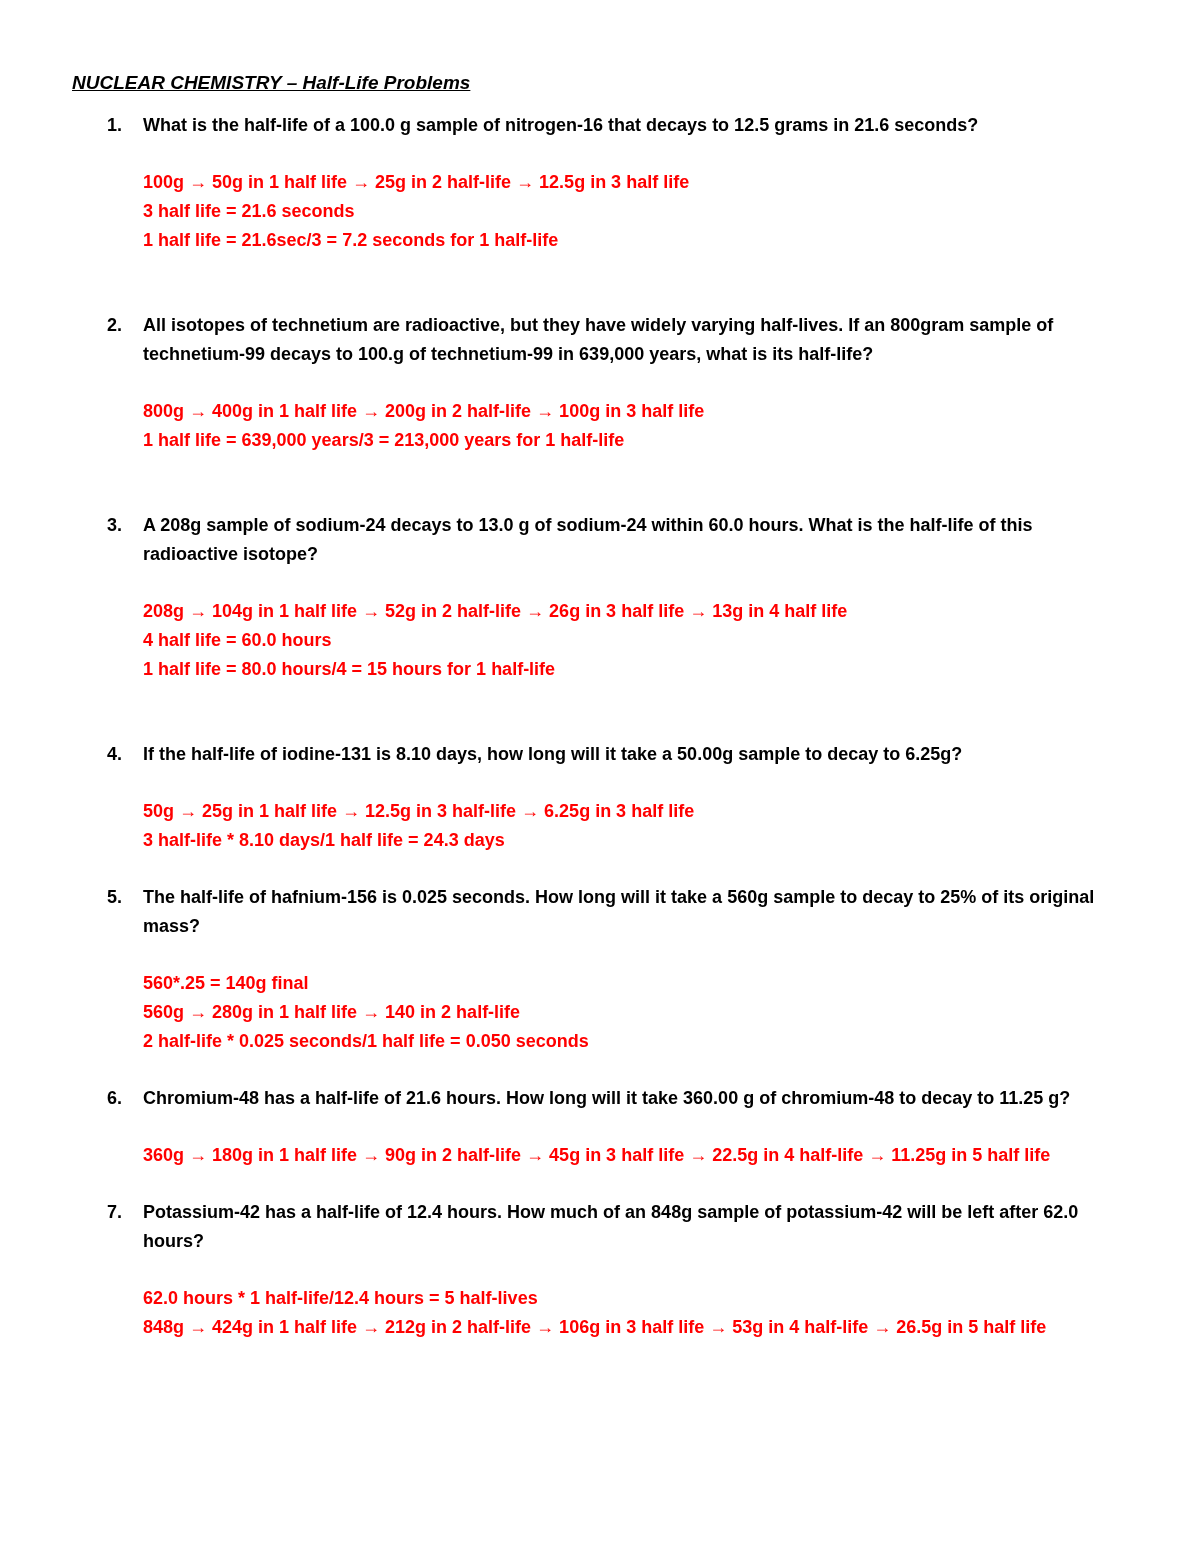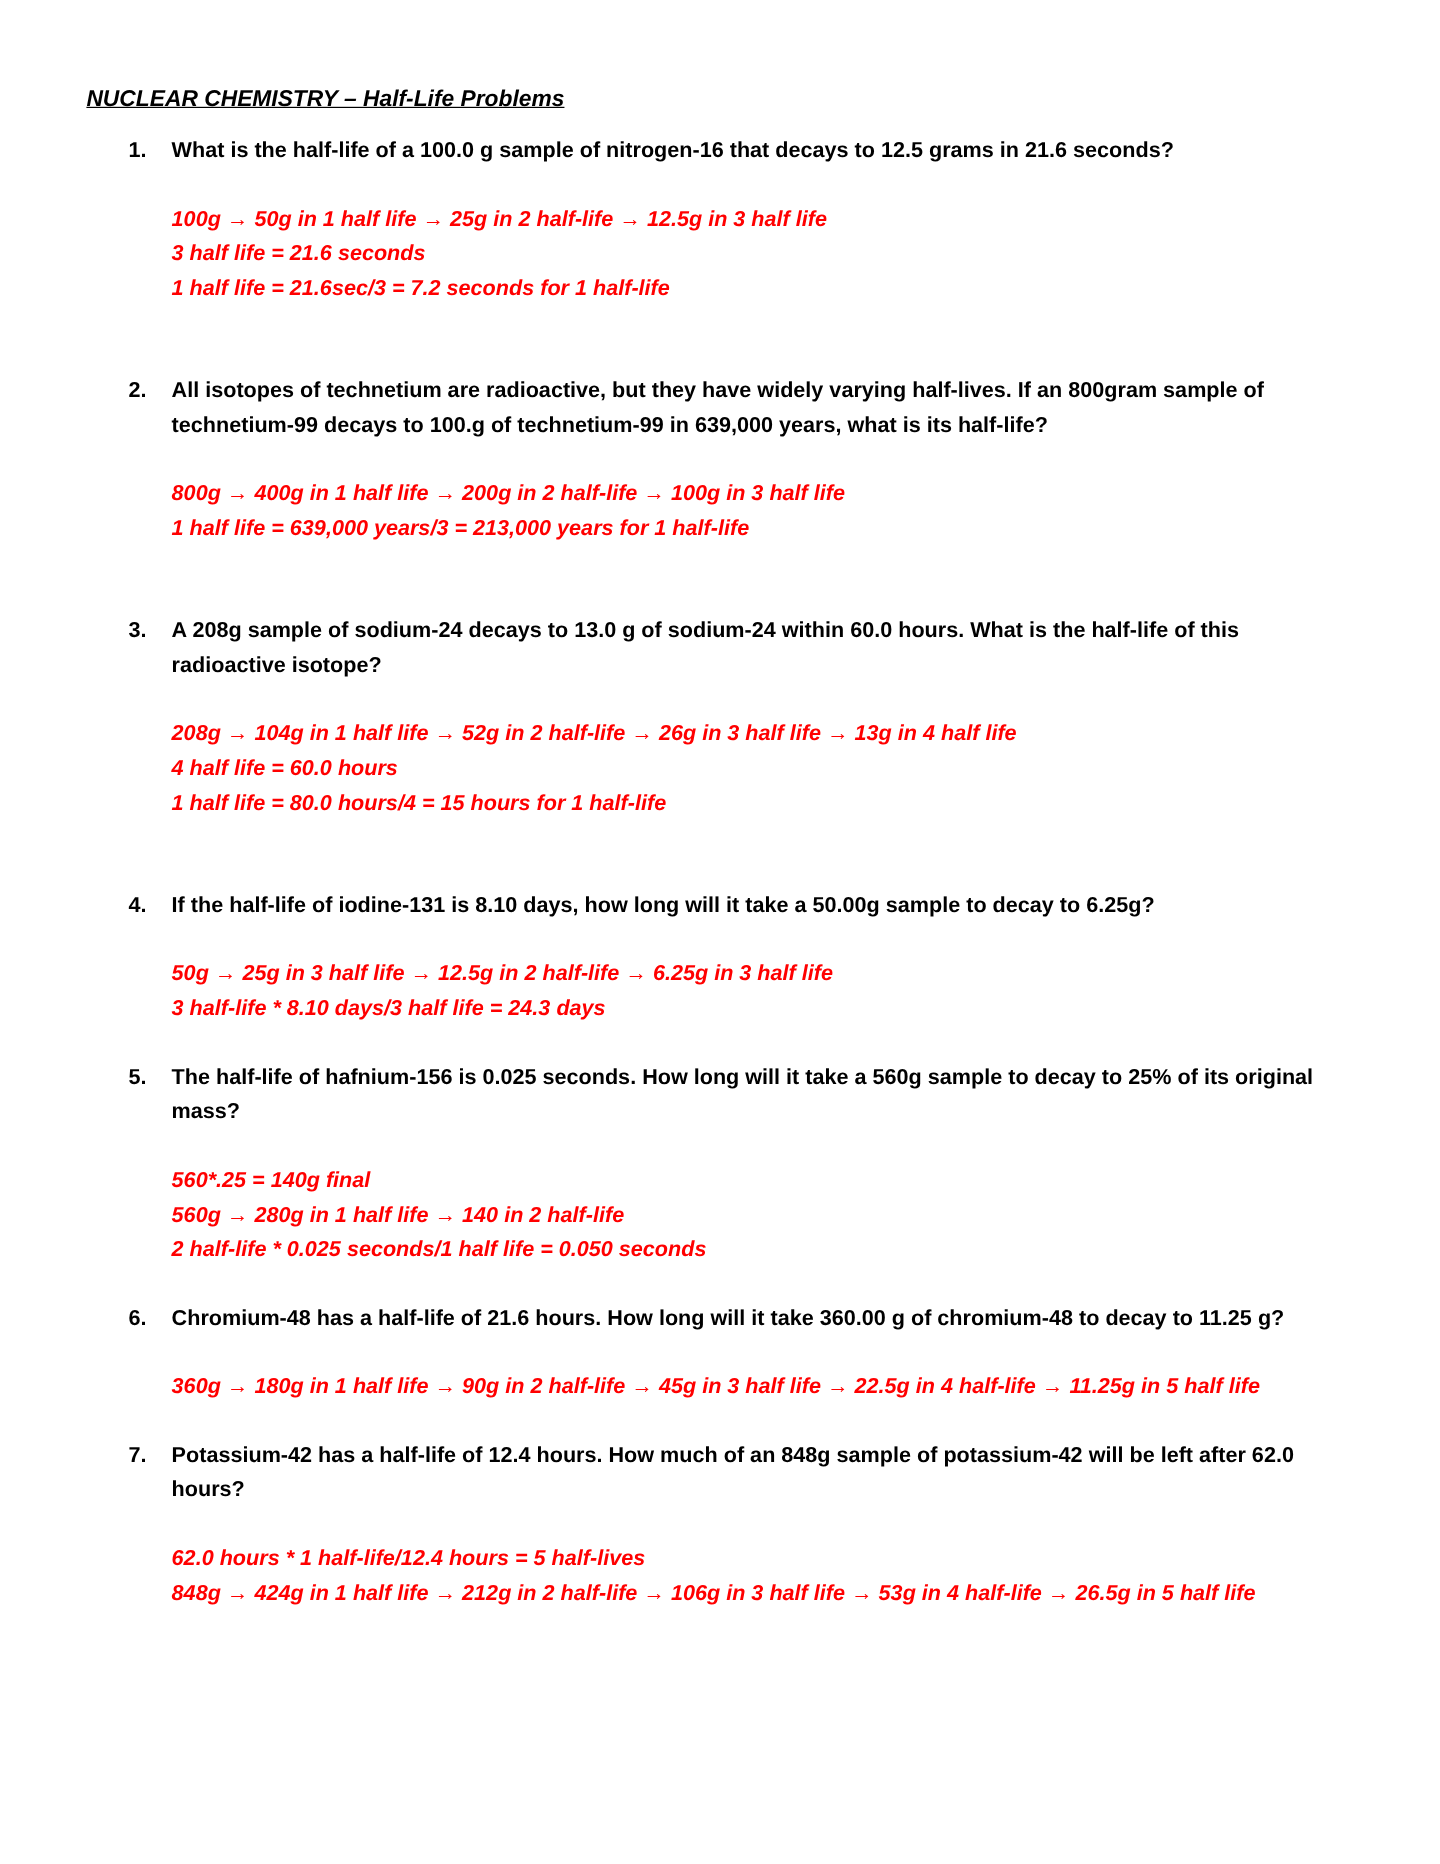--- a/index.html
+++ b/index.html
@@ -39,21 +39,20 @@
     flex: 0 0 36px;
     width: 36px;
   }
   .q-text {
     flex: 1;
   }
   .answer {
     margin-top: 28px;
     margin-left: 36px;
     color: var(--answer-red, #ff0000);
-    font-style: italic;
   }
   .a-line {
     min-height: 29px;
   }
 </style>
 </head>
 <body>
 
 <div class="page">
 
@@ -93,22 +92,22 @@
       <div class="a-line">1 half life = 80.0 hours/4 = 15 hours for 1 half-life</div>
     </div>
   </div>
 
   <div class="problem gap-sm">
     <div class="q-row">
       <span class="num">4.</span>
       <span class="q-text">If the half-life of iodine-131 is 8.10 days, how long will it take a 50.00g sample to decay to 6.25g?</span>
     </div>
     <div class="answer">
-      <div class="a-line">50g → 25g in 3 half life → 12.5g in 2 half-life → 6.25g in 3 half life</div>
-      <div class="a-line">3 half-life * 8.10 days/3 half life = 24.3 days</div>
+      <div class="a-line">50g → 25g in 1 half life → 12.5g in 3 half-life → 6.25g in 3 half life</div>
+      <div class="a-line">3 half-life * 8.10 days/1 half life = 24.3 days</div>
     </div>
   </div>
 
   <div class="problem gap-sm">
     <div class="q-row">
       <span class="num">5.</span>
       <span class="q-text">The half-life of hafnium-156 is 0.025 seconds. How long will it take a 560g sample to decay to 25% of its original mass?</span>
     </div>
     <div class="answer">
       <div class="a-line">560*.25 = 140g final</div>

